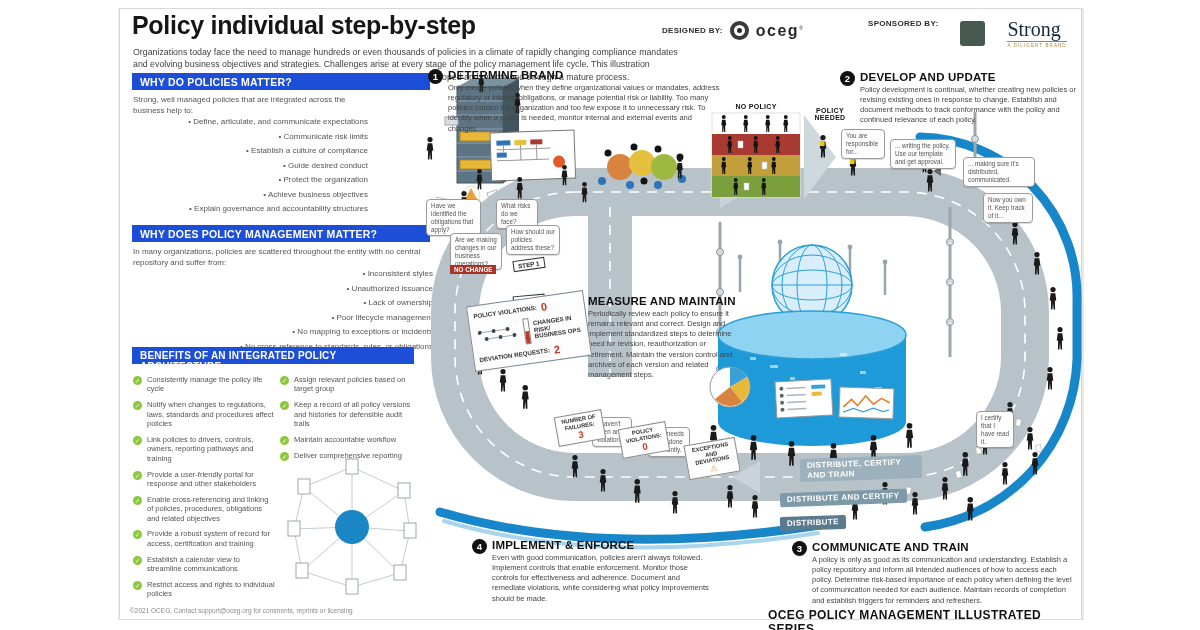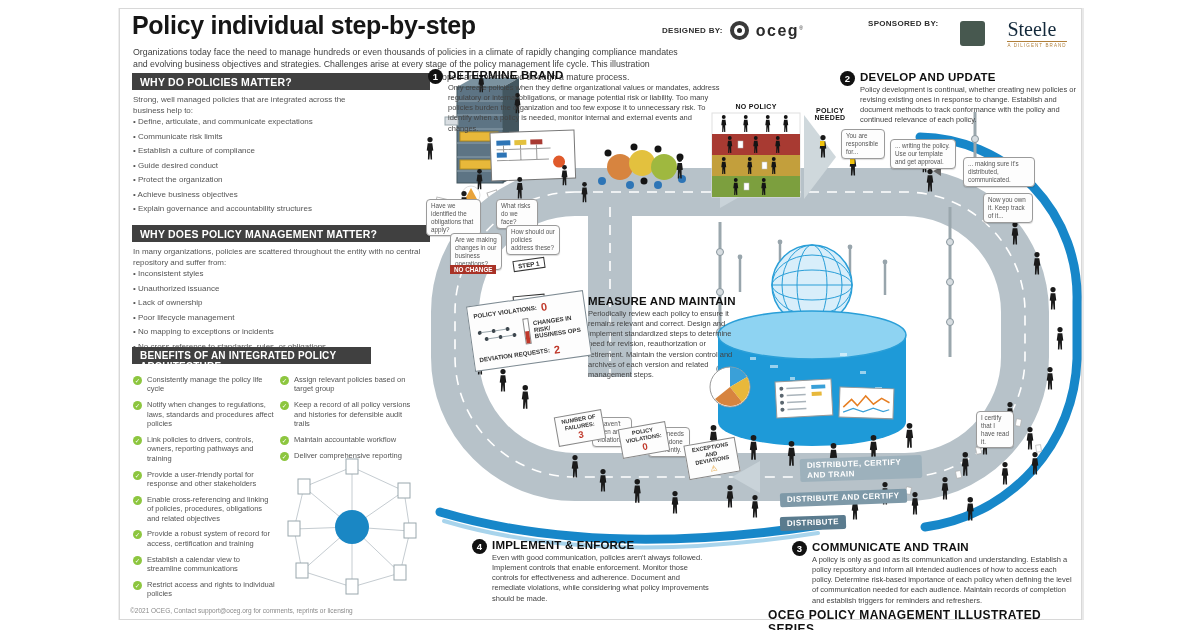--- a/index.html
+++ b/index.html
@@ -15,23 +15,23 @@
   .oceg-ring { width:19px; height:19px; border:4px solid #3a3a3a; border-radius:50%; position:relative; display:inline-block; }
   .oceg-ring::before { content:""; position:absolute; left:3px; top:3px; width:5px; height:5px; background:#2a2a2a; border-radius:50%; }
   .oceg-text { font-size:16px; font-weight:bold; color:#2a2a2a; letter-spacing:1.5px; }
   .oceg-mark { font-size:5px; vertical-align:super; color:#2a2a2a; }
   #sponsoredby { left:748px; top:10px; display:flex; align-items:flex-start; gap:22px; }
   .steele-box { width:25px; height:25px; background:#47584f; border-radius:3px; margin-top:2px; }
   .steele-name { font-family:"Liberation Serif", serif; font-size:20px; color:#13293b; line-height:1; }
   .steele-tag { font-size:4.5px; letter-spacing:1.1px; color:#b07f3a; text-align:right; margin-top:2px; border-top:1px solid #b07f3a; padding-top:1px; }
 
   
-  .sec-bar { background:#404040; color:#fff; font-weight:bold; font-size:10.5px; letter-spacing:.2px; padding:3px 8px 2px 8px; height:17px; }
+  .sec-bar { background:#1d4ed8; color:#fff; font-weight:bold; font-size:10.5px; letter-spacing:.2px; padding:3px 8px 2px 8px; height:17px; }
   .sec-intro { font-size:8px; color:#555; line-height:1.35; }
-  ul.dotlist { list-style:none; }
+  ul.dotlist { list-style:none;text-align:right; }
   ul.dotlist li { font-size:8px; color:#555; margin-bottom:5.5px; }
   ul.dotlist li::before { content:"• "; color:#555; }
   .benefit { display:flex; gap:5px; margin-bottom:6.5px; }
   .check { flex:0 0 9px; width:9px; height:9px; border-radius:50%; background:#8dc63f; color:#fff; font-size:6.5px; line-height:9px; text-align:center; margin-top:1px; }
   .check::before { content:"✓"; }
   .benefit span.btxt { font-size:7.5px; color:#555; line-height:1.25; }
 
   #footer-left { left:10px; top:598px; font-size:6.5px; color:#8a8a8a; }
   #footer-right { left:648px; top:599px; font-size:12px; font-weight:bold; color:#111; letter-spacing:.4px; }
 
@@ -85,21 +85,21 @@
   <div class="abs" id="designedby">
     <span class="credit-label">DESIGNED BY:</span>
     <span class="oceg-ring"></span>
     <span><span class="oceg-text">oceg</span><span class="oceg-mark">®</span></span>
   </div>
 
   <div class="abs" id="sponsoredby">
     <span class="credit-label">SPONSORED BY:</span>
     <span class="steele-box"></span>
     <span>
-      <div class="steele-name">Steele</div>
+      <div class="steele-name">Strong</div>
       <div class="steele-tag">A DILIGENT BRAND</div>
     </span>
   </div>
 
   <div class="abs sec-bar" style="left:12px;top:64px;width:298px;">WHY DO POLICIES MATTER?</div>
   <div class="abs sec-intro" style="left:13px;top:86px;width:225px;">Strong, well managed policies that are integrated across the business help to:</div>
   <ul class="abs dotlist" style="left:13px;top:108px;width:235px;">
     <li>Define, articulate, and communicate expectations</li>
     <li>Communicate risk limits</li>
     <li>Establish a culture of compliance</li>
@@ -145,21 +145,21 @@
   <div class="abs sec-bar" style="left:12px;top:216px;width:298px;">WHY DOES POLICY MANAGEMENT MATTER?</div>
   <ul class="abs dotlist" style="left:13px;top:260px;width:300px;">
     <li>Inconsistent styles</li>
     <li>Unauthorized issuance</li>
     <li>Lack of ownership</li>
     <li>Poor lifecycle management</li>
     <li>No mapping to exceptions or incidents</li>
     <li>No cross-reference to standards, rules, or obligations</li>
   </ul>
 
-  <div class="abs sec-bar" style="left:12px;top:338px;width:239px;font-size:10px;">BENEFITS OF AN INTEGRATED POLICY ARCHITECTURE</div>
+  <div class="abs sec-bar" style="left:12px;top:338px;width:282px;font-size:10px;">BENEFITS OF AN INTEGRATED POLICY ARCHITECTURE</div>
   <div class="abs" style="left:13px;top:366px;width:142px;">
     <div class="benefit">
         <span class="check"></span>
         <span class="btxt">Consistently manage the policy life cycle</span>
       </div>
     <div class="benefit">
         <span class="check"></span>
         <span class="btxt">Notify when changes to regulations, laws, standards and procedures affect policies</span>
       </div>
     <div class="benefit">

